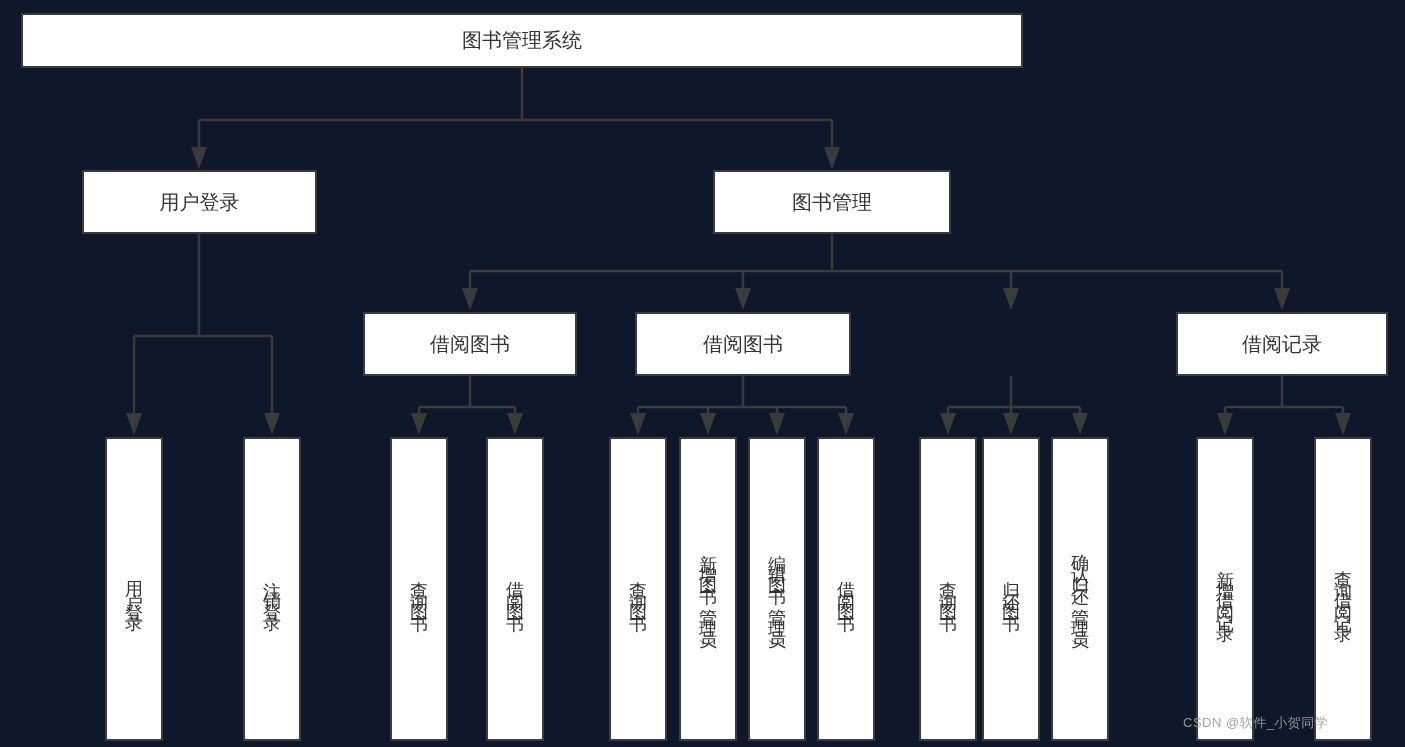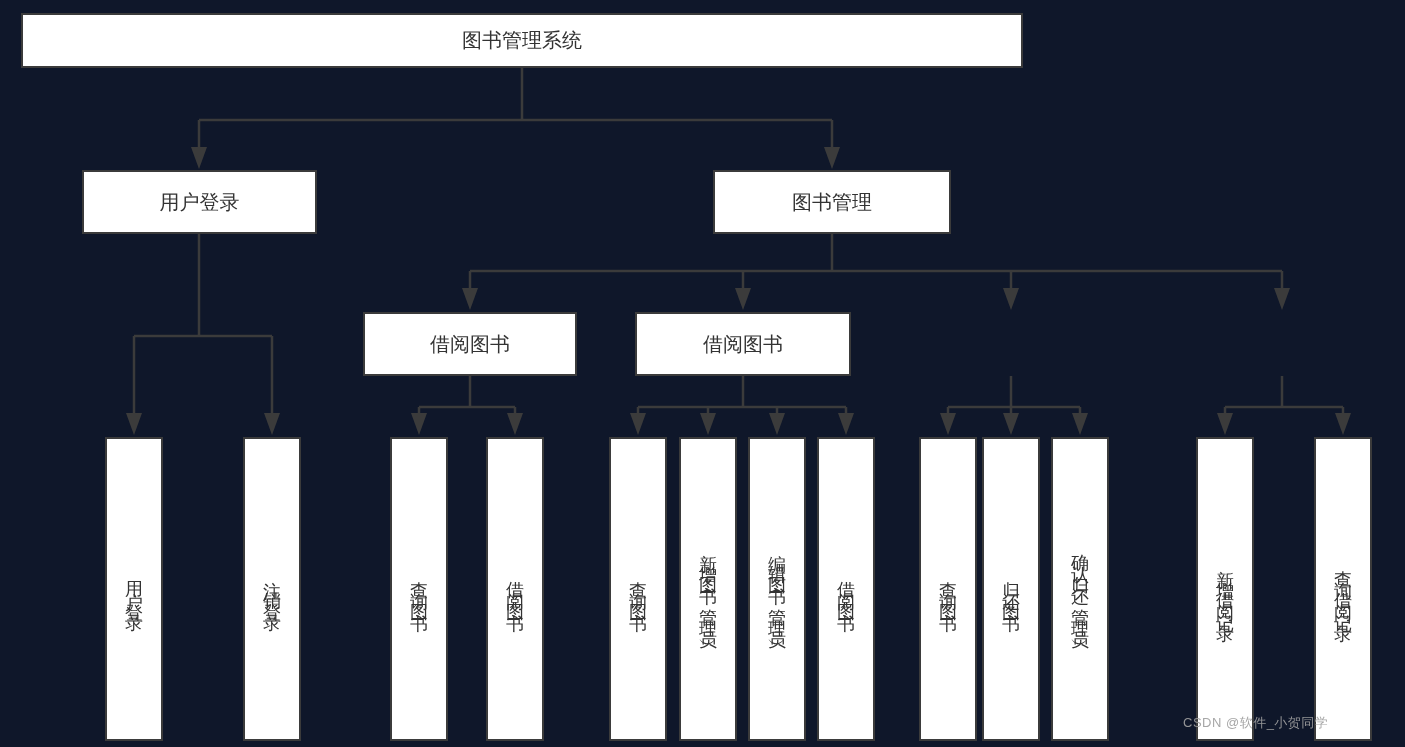--- a/index.html
+++ b/index.html
@@ -105,20 +105,21 @@
     </g>
   </svg>
 
   <div class="node root" style="left:21px; top:13px; width:1002px; height:55px;">图书管理系统</div>
 
   <div class="node hnode" style="left:82px; top:170px; width:235px; height:64px;">用户登录</div>
   <div class="node hnode" style="left:713px; top:170px; width:238px; height:64px;">图书管理</div>
 
   <div class="node hnode" style="left:363px; top:312px; width:214px; height:64px;">借阅图书</div>
   <div class="node hnode" style="left:635px; top:312px; width:216px; height:64px;">借阅图书</div>
+  <div class="node hnode" style="left:1176px; top:312px; width:212px; height:64px;">借阅记录</div>
 
   <div class="node leaf" style="left:105px; top:437px; width:58px; height:304px;">
     <span>用户登录</span>
   </div>
   <div class="node leaf" style="left:243px; top:437px; width:58px; height:304px;">
     <span>注销登录</span>
   </div>
 
   <div class="node leaf" style="left:390px; top:437px; width:58px; height:304px;">
     <span>查询图书</span>

